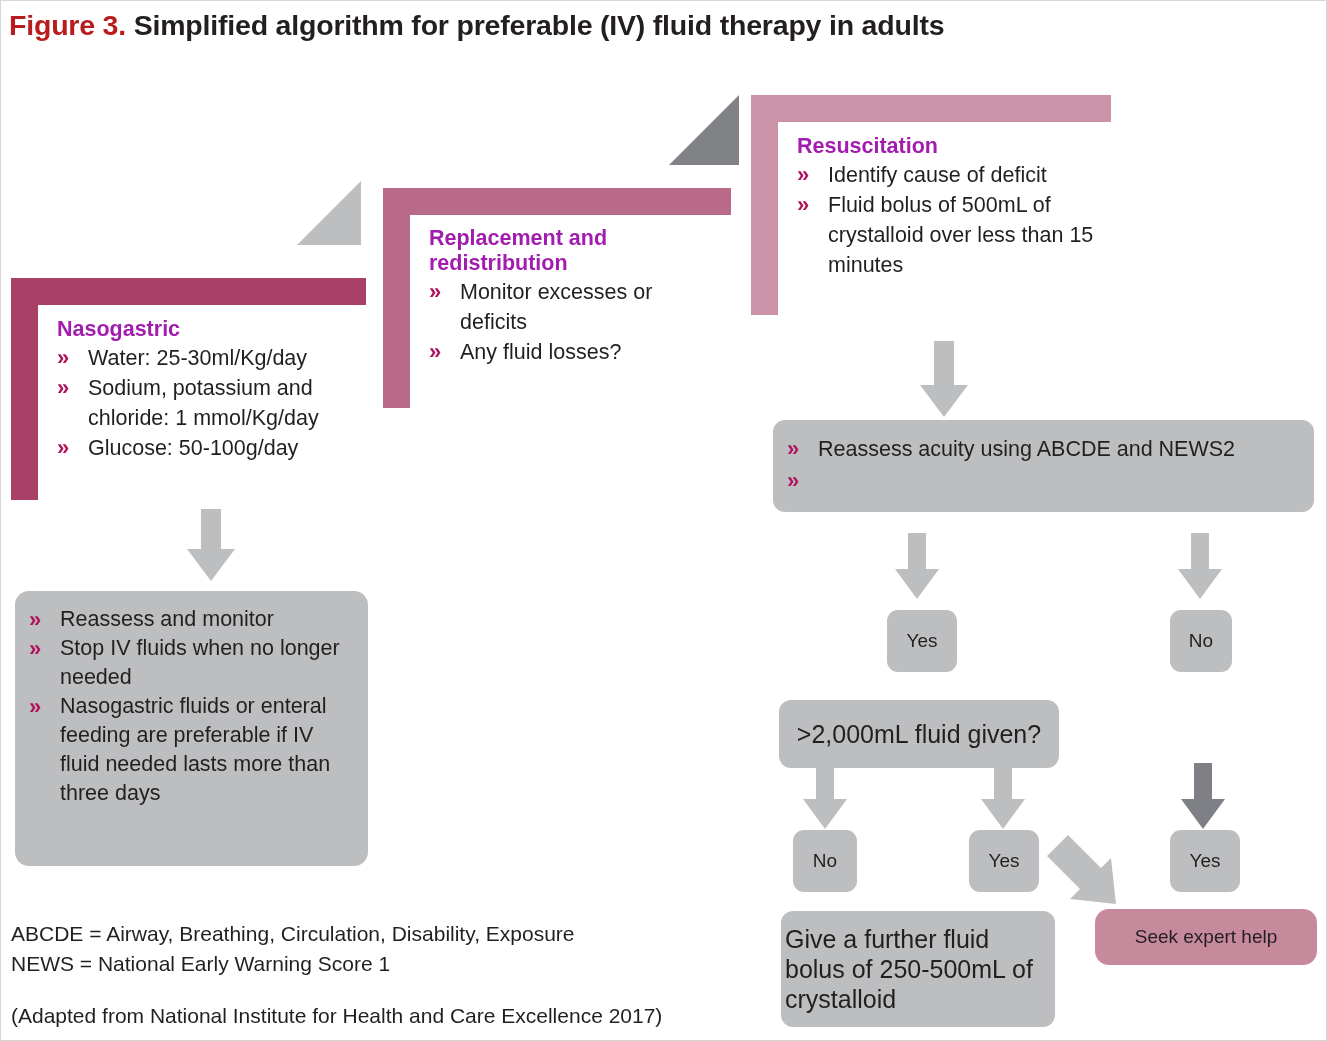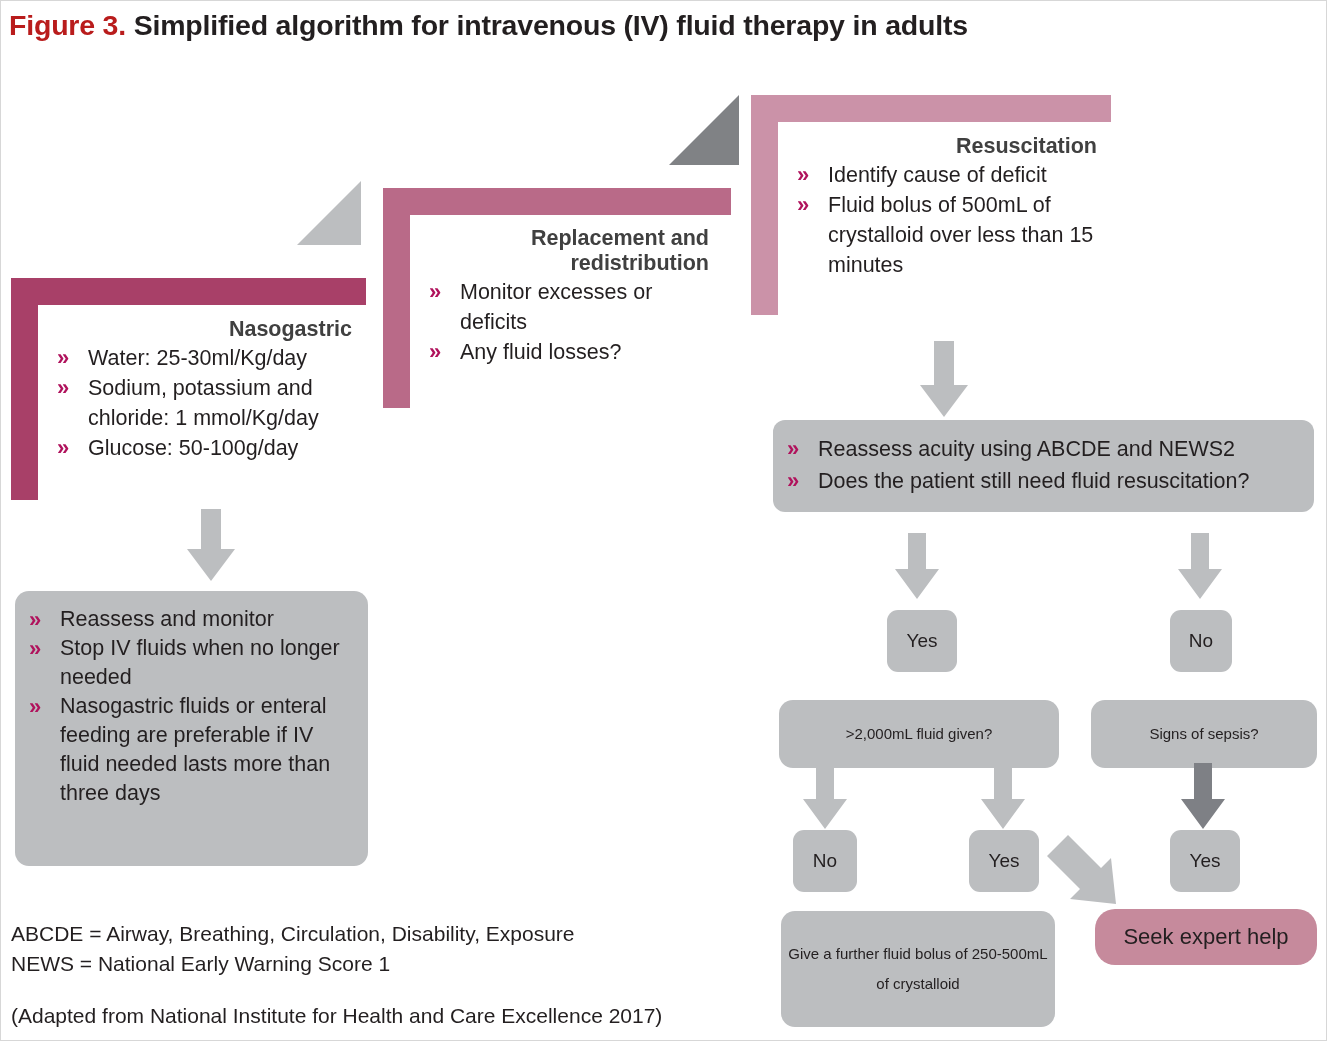--- a/index.html
+++ b/index.html
@@ -51,24 +51,23 @@
     width: 27px;
   }
   .panel .panel-body {
     position: absolute;
     left: 46px;
     top: 38px;
   }
   .panel-title {
     font-size: 21.5px;
     font-weight: bold;
-    color: #404040;
+    color: #a21caf;
     line-height: 26px;
     margin-bottom: 1px;
-    text-align: right;
   }
 
   
   ul.chev {
     list-style: none;
     margin: 0;
     padding: 0;
   }
   ul.chev > li {
     position: relative;
@@ -101,32 +100,33 @@
     border-radius: 11px;
     display: flex;
     align-items: center;
     justify-content: center;
     font-size: 19px;
   }
   .gbox.centered {
     display: flex;
     align-items: center;
     justify-content: center;
-    text-align: center;
-    font-size: 15px;
+    text-align: left;
+    font-size: 25px;
     line-height: 30px;
+    border-radius: 12px;
   }
   .pinkbox {
     position: absolute;
     background: #c68a9c;
-    border-radius: 20px;
+    border-radius: 14px;
     display: flex;
     align-items: center;
     justify-content: center;
-    font-size: 22px;
+    font-size: 19px;
     color: #231f20;
   }
 
   
   .tri {
     position: absolute;
     width: 0; height: 0;
   }
 
   
@@ -140,21 +140,21 @@
 
   svg { display: block; }
 </style>
 </head>
 <body>
 
 <div id="page">
 
   <div id="title">
     <span class="fig-no">Figure 3.</span>
-    <span>Simplified algorithm for intravenous (IV) fluid therapy in adults</span>
+    <span>Simplified algorithm for preferable (IV) fluid therapy in adults</span>
   </div>
 
   <div class="tri" style="left:296px; top:180px; border-left:64px solid transparent; border-bottom:64px solid #bcbec0;"></div>
   <div class="tri" style="left:668px; top:94px; border-left:70px solid transparent; border-bottom:70px solid #808285;"></div>
 
   <div class="panel" style="left:750px; top:94px; width:360px; height:220px;">
     <div class="bar-top" style="width:360px; background:#cb92a8;"></div>
     <div class="bar-left" style="height:220px; background:#cb92a8;"></div>
     <div class="panel-body" style="width:300px;">
       <div class="panel-title">Resuscitation</div>
@@ -241,21 +241,20 @@
   </div>
 
   <div class="gbox pill" style="left:772px; top:419px; width:541px; height:92px; padding:13px 14px 0 14px;">
     <ul class="chev">
       <li style="line-height:32px;">
         <span class="chev-icon" style="line-height:32px;">»</span>
         <span>Reassess acuity using ABCDE and NEWS2</span>
       </li>
       <li style="line-height:32px;">
         <span class="chev-icon" style="line-height:32px;">»</span>
-        <span>Does the patient still need fluid resuscitation?</span>
       </li>
     </ul>
   </div>
 
   <div class="abs" style="left:894px; top:532px; width:44px; height:68px;">
     <svg width="44" height="68" viewBox="0 0 44 68">
       <polygon points="13,0 31,0 31,36 44,36 22,66 0,36 13,36" fill="#bcbec0"></polygon>
     </svg>
   </div>
   <div class="abs" style="left:1177px; top:532px; width:44px; height:68px;">
@@ -266,23 +265,20 @@
 
   <div class="gbox small" style="left:886px; top:609px; width:70px; height:62px;">
     <span>Yes</span>
   </div>
   <div class="gbox small" style="left:1169px; top:609px; width:62px; height:62px;">
     <span>No</span>
   </div>
 
   <div class="gbox centered" style="left:778px; top:699px; width:280px; height:68px;">
     <span>&gt;2,000mL fluid given?</span>
-  </div>
-  <div class="gbox centered" style="left:1090px; top:699px; width:226px; height:68px;">
-    <span>Signs of sepsis?</span>
   </div>
 
   <div class="abs" style="left:802px; top:762px; width:44px; height:68px;">
     <svg width="44" height="68" viewBox="0 0 44 68">
       <polygon points="13,0 31,0 31,36 44,36 22,66 0,36 13,36" fill="#bcbec0"></polygon>
     </svg>
   </div>
   <div class="abs" style="left:980px; top:762px; width:44px; height:68px;">
     <svg width="44" height="68" viewBox="0 0 44 68">
       <polygon points="13,0 31,0 31,36 44,36 22,66 0,36 13,36" fill="#bcbec0"></polygon>

